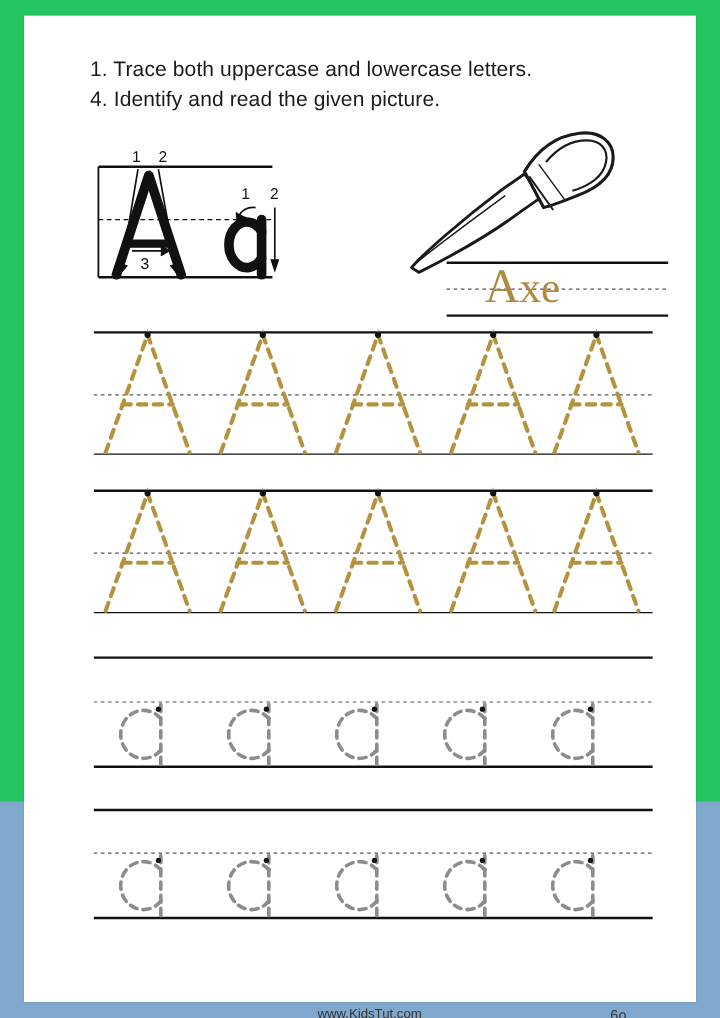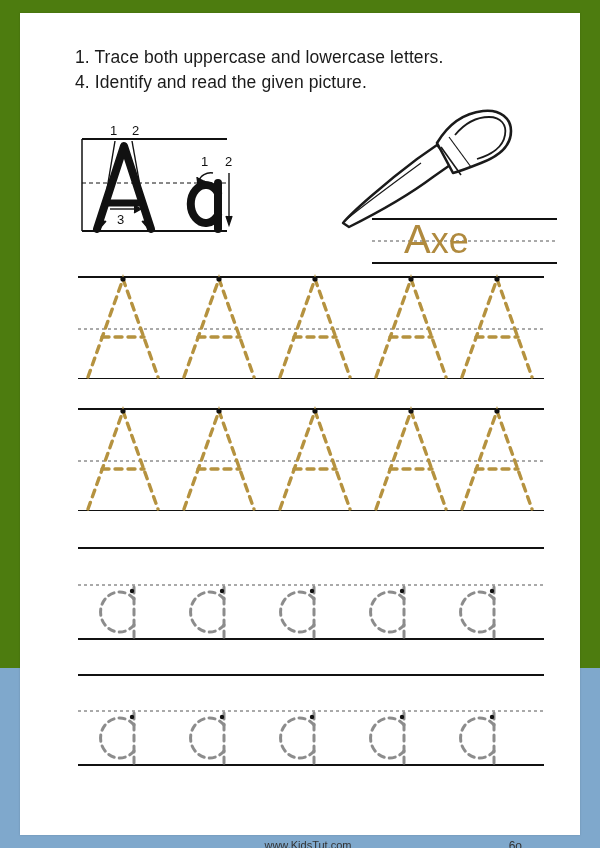--- a/index.html
+++ b/index.html
@@ -11,21 +11,21 @@
     height: 848px;
     background: #7fa8cc;
     font-family: "Liberation Sans", sans-serif;
     overflow: hidden;
   }
   .page-frame {
     position: absolute;
     left: 0; top: 0;
     width: 600px;
     height: 668px;
-    background: #4d7c0f;
+    background: #22c55e;
   }
   .sheet {
     position: absolute;
     left: 20px;
     top: 13px;
     width: 560px;
     height: 822px;
     background: #ffffff;
     box-shadow: 0 0 2px rgba(0,0,0,0.15);
   }
@@ -69,21 +69,21 @@
     left: 352px;
     top: 198px;
     width: 185px;
     height: 62px;
   }
   .word-box svg { position: absolute; left: 0; top: 0; }
   .word-text {
     position: absolute;
     left: 32px;
     top: 6px;
-    font-family: Liberation Sans, sans-serif;
+    font-family: Liberation Serif, serif;
     font-size: 36px;
     color: #b08a3e;
     letter-spacing: 0px;
     line-height: 44px;
   }
   .word-text .cap { font-size: 40px; }
 
   
   .row {
     position: absolute;

